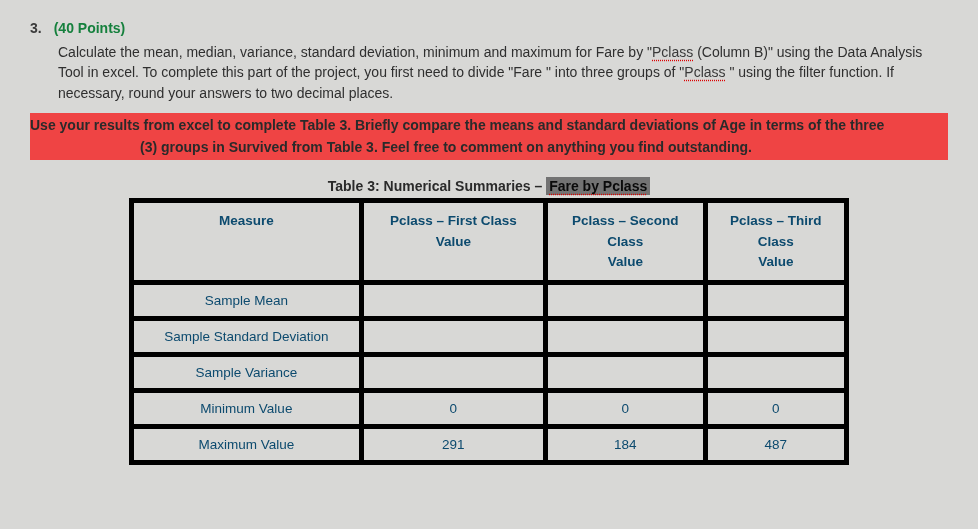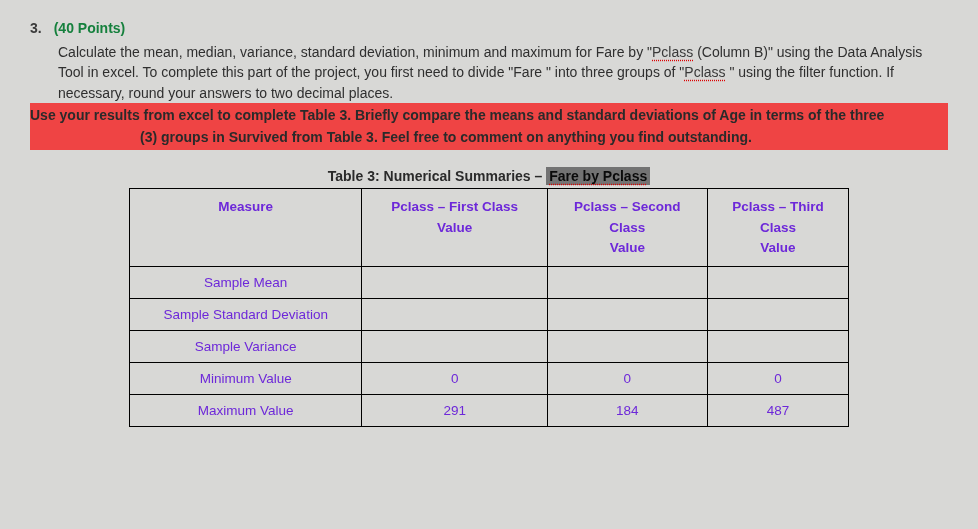--- a/index.html
+++ b/index.html
@@ -22,21 +22,21 @@
       color: #3a3a3a;
     }
     .q-points {
       font-weight: bold;
       color: #15803d;
     }
     .q-body {
       margin-left: 28px;
       line-height: 1.45;
       color: #2f2f2f;
-      margin-bottom: 0;
+      margin-bottom: 10px;
     }
     .misspell {
       color: #3a3a3a;
       text-decoration: underline;
       text-decoration-style: dotted;
       text-decoration-color: #d00;
       text-underline-offset: 3px;
     }
     .highlight-block {
       background: #ef4444;
@@ -67,25 +67,25 @@
       text-decoration-style: dotted;
       text-decoration-color: #d00;
       text-underline-offset: 3px;
     }
     table {
       margin: 0 auto;
       border-collapse: collapse;
       width: 720px;
     }
     th, td {
-      border: 1px solid #000000;
+      border: 5px solid #000000;
       padding: 8px 10px;
       text-align: center;
       font-size: 13.5px;
-      color: #6d28d9;
+      color: #0c4a6e;
     }
     th {
       font-weight: bold;
       vertical-align: top;
       line-height: 1.5;
     }
     td.measure {
       text-align: center;
     }
   </style>

